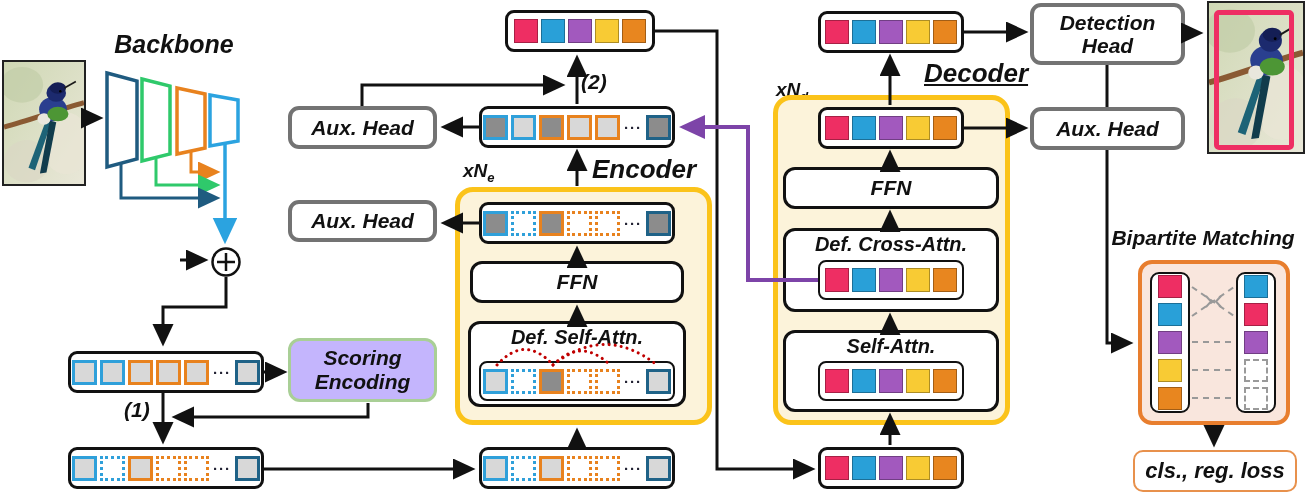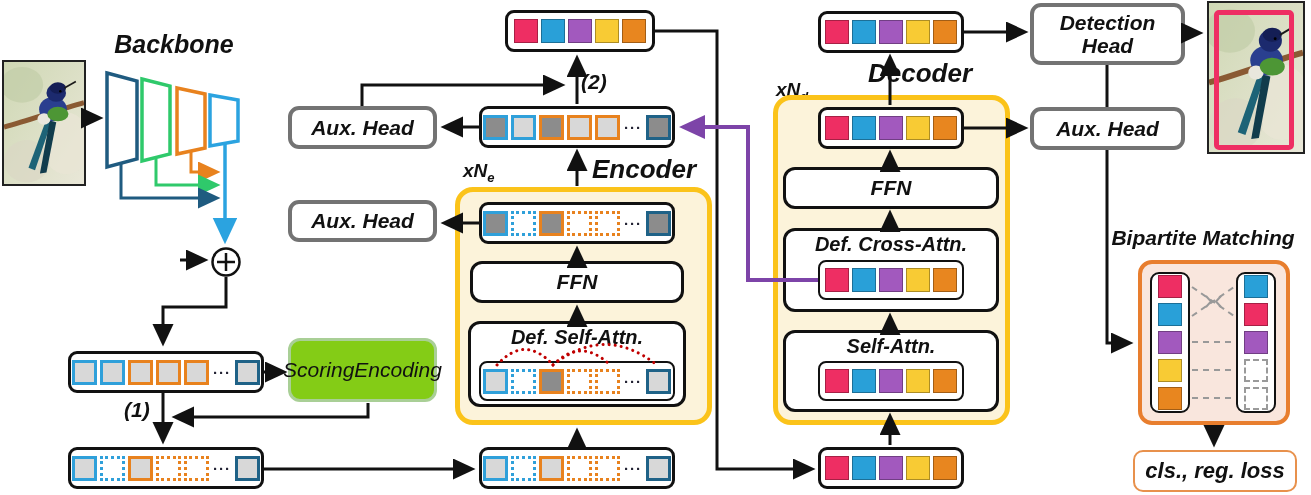--- a/index.html
+++ b/index.html
@@ -7,23 +7,23 @@
     position:relative;width:1311px;height:495px;background:#fff;overflow:hidden;
     font-family:"Liberation Sans",sans-serif;
   }
   .lbl{position:absolute;font-style:italic;font-weight:bold;color:#111;line-height:1.15;}
   .center{text-align:center;}
   
   .obox{position:absolute;box-sizing:border-box;background:#fff;border:4px solid #737373;border-radius:11px;
         display:flex;flex-direction:column;align-items:center;justify-content:center;
         font-style:italic;font-weight:bold;font-size:21px;color:#111;line-height:1.1;z-index:4;}
   .obox.thin{border-width:2.5px;border-radius:10px;border-color:#E8914C;}
-  .gbox{position:absolute;box-sizing:border-box;background:#84cc16;border:3.5px solid #A9CF96;border-radius:12px;
-        display:flex;flex-direction:row;align-items:center;justify-content:center;
-        font-style:italic;font-weight:normal;font-size:21px;color:#111;line-height:1.15;z-index:4;}
+  .gbox{position:absolute;box-sizing:border-box;background:#c4b5fd;border:3.5px solid #A9CF96;border-radius:12px;
+        display:flex;flex-direction:column;align-items:center;justify-content:center;
+        font-style:italic;font-weight:bold;font-size:21px;color:#111;line-height:1.15;z-index:4;}
   .ybox{position:absolute;box-sizing:border-box;background:#FCF3DA;border:5px solid #FBC31A;border-radius:18px;z-index:2;}
   .wbox{position:absolute;box-sizing:border-box;background:#fff;border:3px solid #111;border-radius:12px;
         display:flex;align-items:center;justify-content:center;
         font-style:italic;font-weight:bold;font-size:21px;color:#111;z-index:3;}
   .attnbox{position:absolute;box-sizing:border-box;background:#fff;border:3px solid #111;border-radius:12px;z-index:3;}
   .attnbox .t{position:absolute;top:2px;left:0;right:0;text-align:center;
         font-style:italic;font-weight:bold;font-size:20px;color:#111;}
   
   .trow{position:absolute;box-sizing:border-box;background:#fff;border:3px solid #111;border-radius:9px;
         display:flex;align-items:center;justify-content:center;gap:3px;z-index:4;}
@@ -117,21 +117,21 @@
       <path d="M74,32 L88,24" stroke="#1a1a1a" stroke-width="2"></path>
       <circle cx="69" cy="36" r="1.5" fill="#000"></circle>
     </svg>
     <div class="bbox" style="left:5px;top:7px;width:70px;height:130px;"></div>
   </div>
 
   <div class="lbl center" style="left:108px;top:30px;width:132px;font-size:25px;">Backbone</div>
   <div class="lbl" style="left:463px;top:160px;font-size:19px;"><span>xN</span><sub>e</sub></div>
   <div class="lbl" style="left:592px;top:155px;font-size:26px;">Encoder</div>
   <div class="lbl" style="left:776px;top:79px;font-size:19px;"><span>xN</span><sub>d</sub></div>
-  <div class="lbl" style="left:868px;top:59px;font-size:26px;">Decoder</div>
+  <div class="lbl" style="left:924px;top:59px;font-size:26px;text-decoration:underline;">Decoder</div>
   <div class="lbl" style="left:124px;top:398px;font-size:21px;">(1)</div>
   <div class="lbl" style="left:581px;top:70px;font-size:21px;">(2)</div>
   <div class="lbl center" style="left:1108px;top:226px;width:190px;font-size:21px;">Bipartite Matching</div>
 
   <div class="ybox" style="left:455px;top:187px;width:257px;height:238px;"></div>
   <div class="ybox" style="left:773px;top:95px;width:237px;height:330px;"></div>
 
   <div class="wbox" style="left:470px;top:261px;width:214px;height:42px;">
       <span>FFN</span>
     </div>

